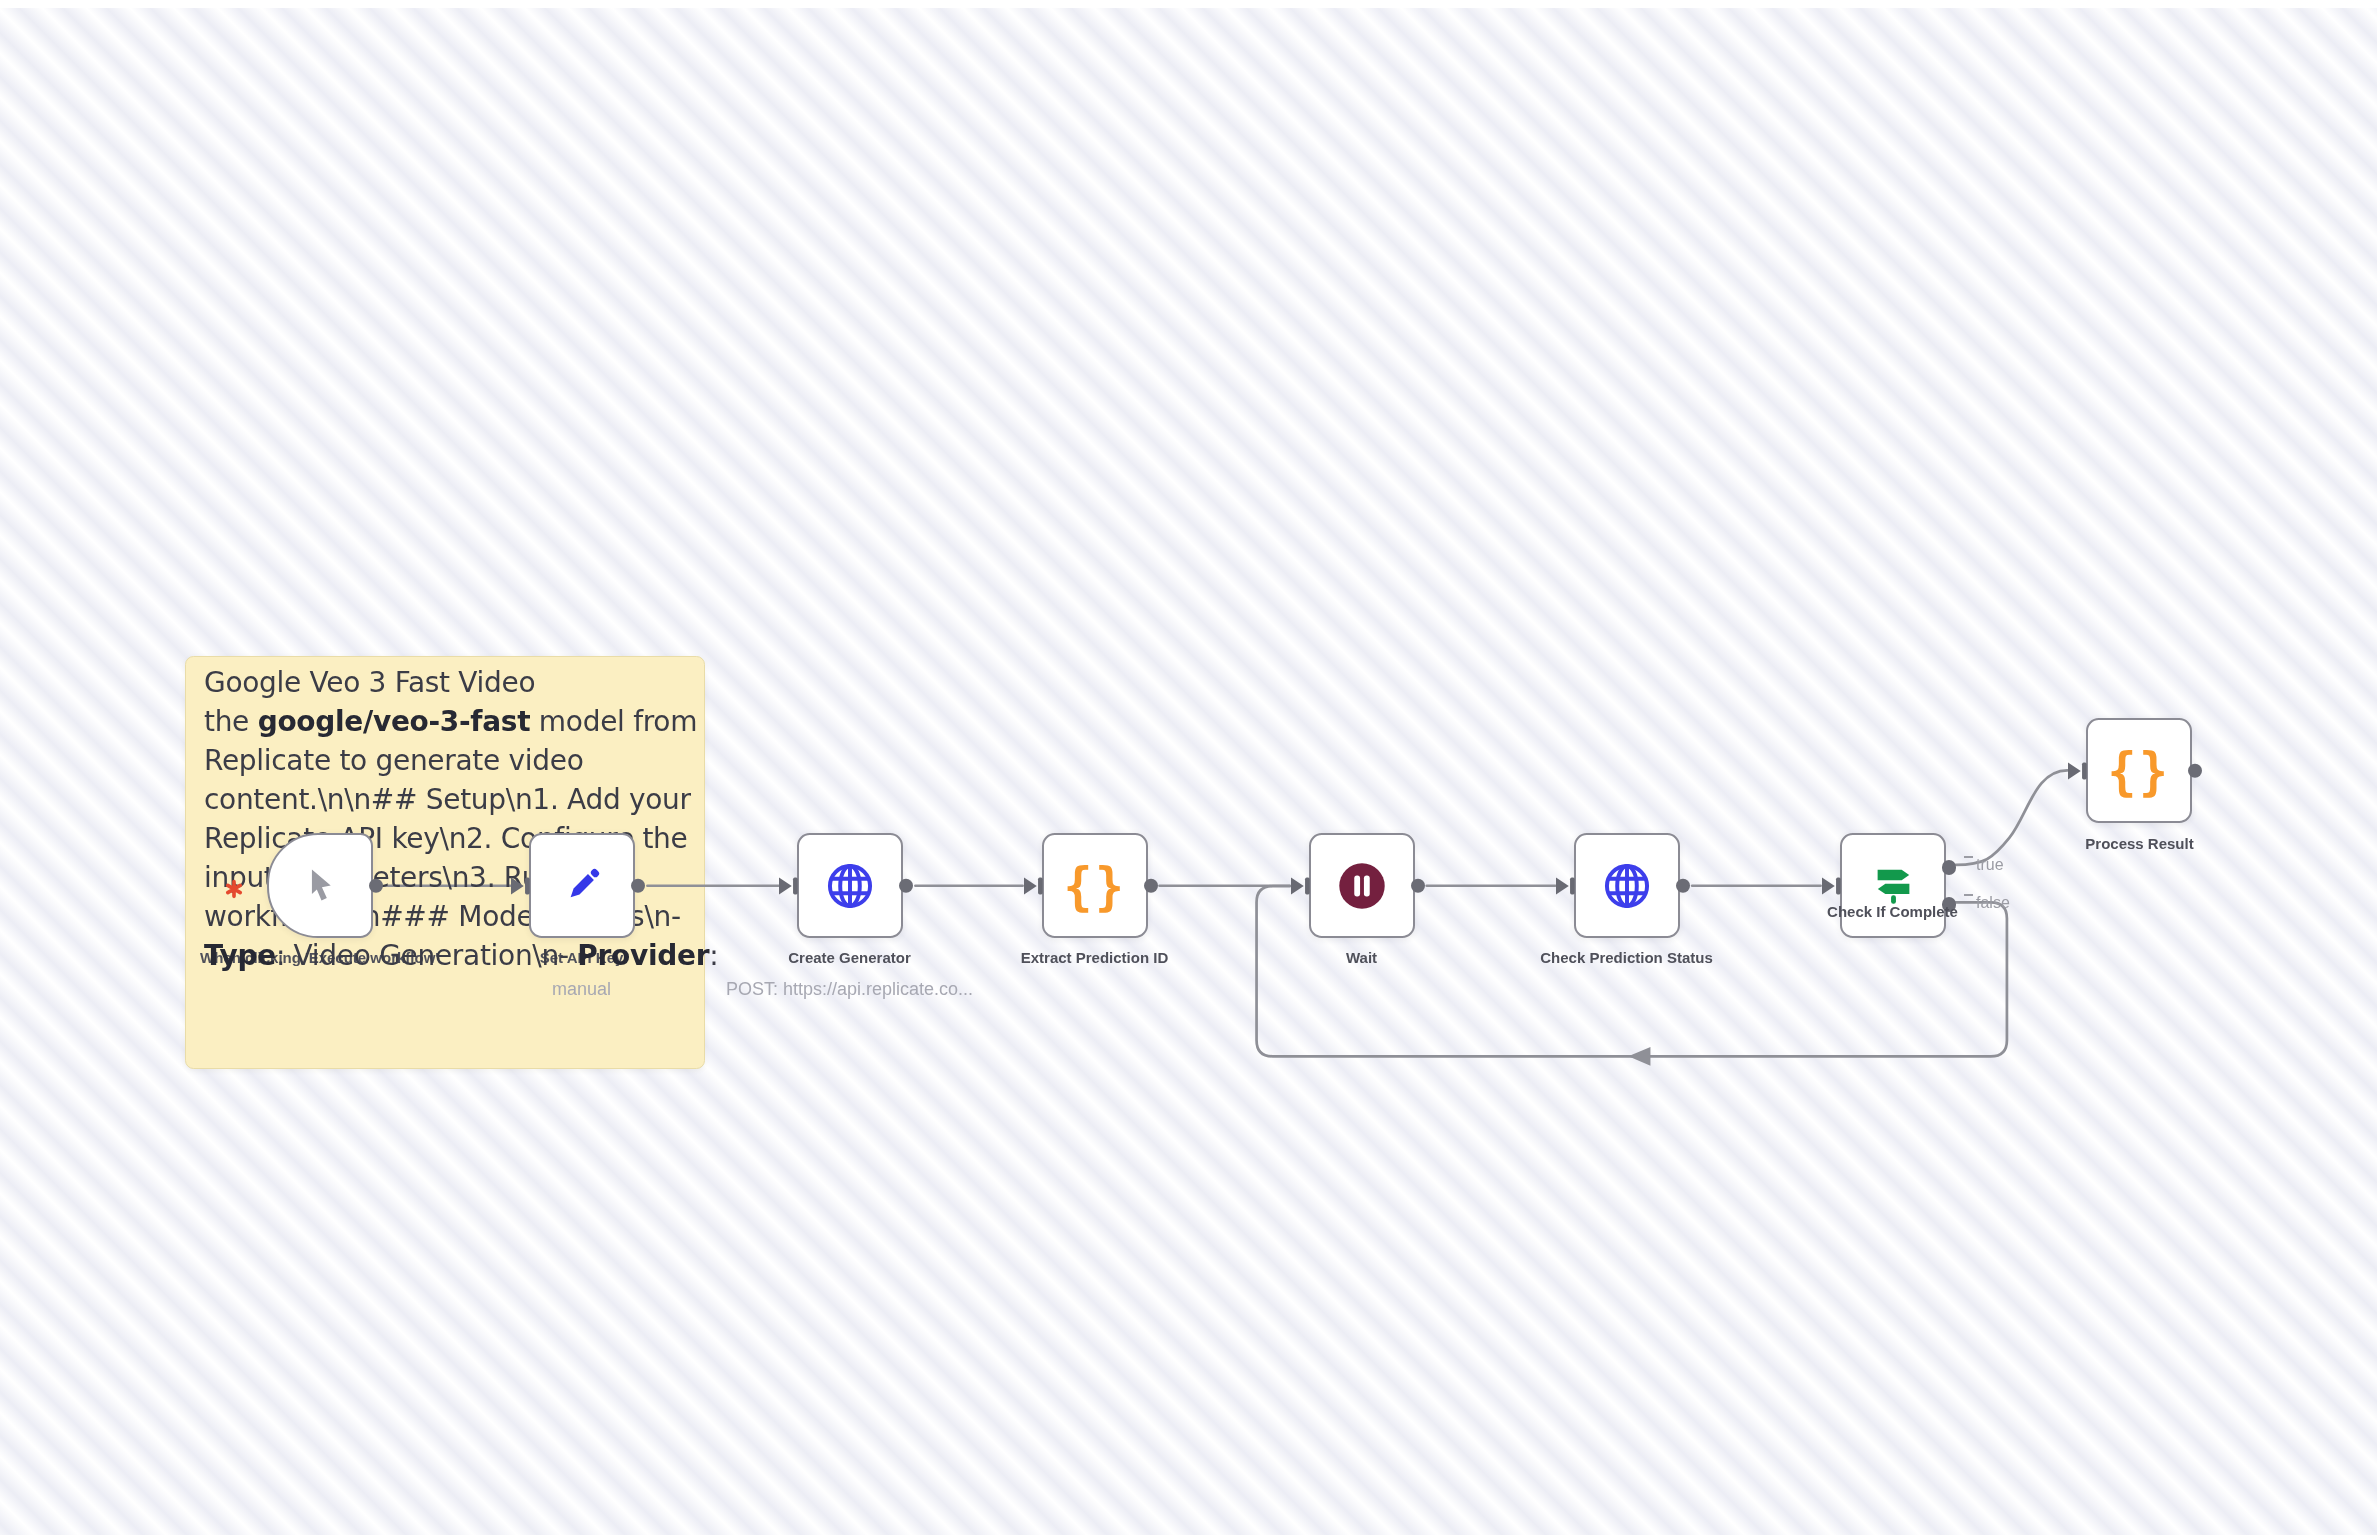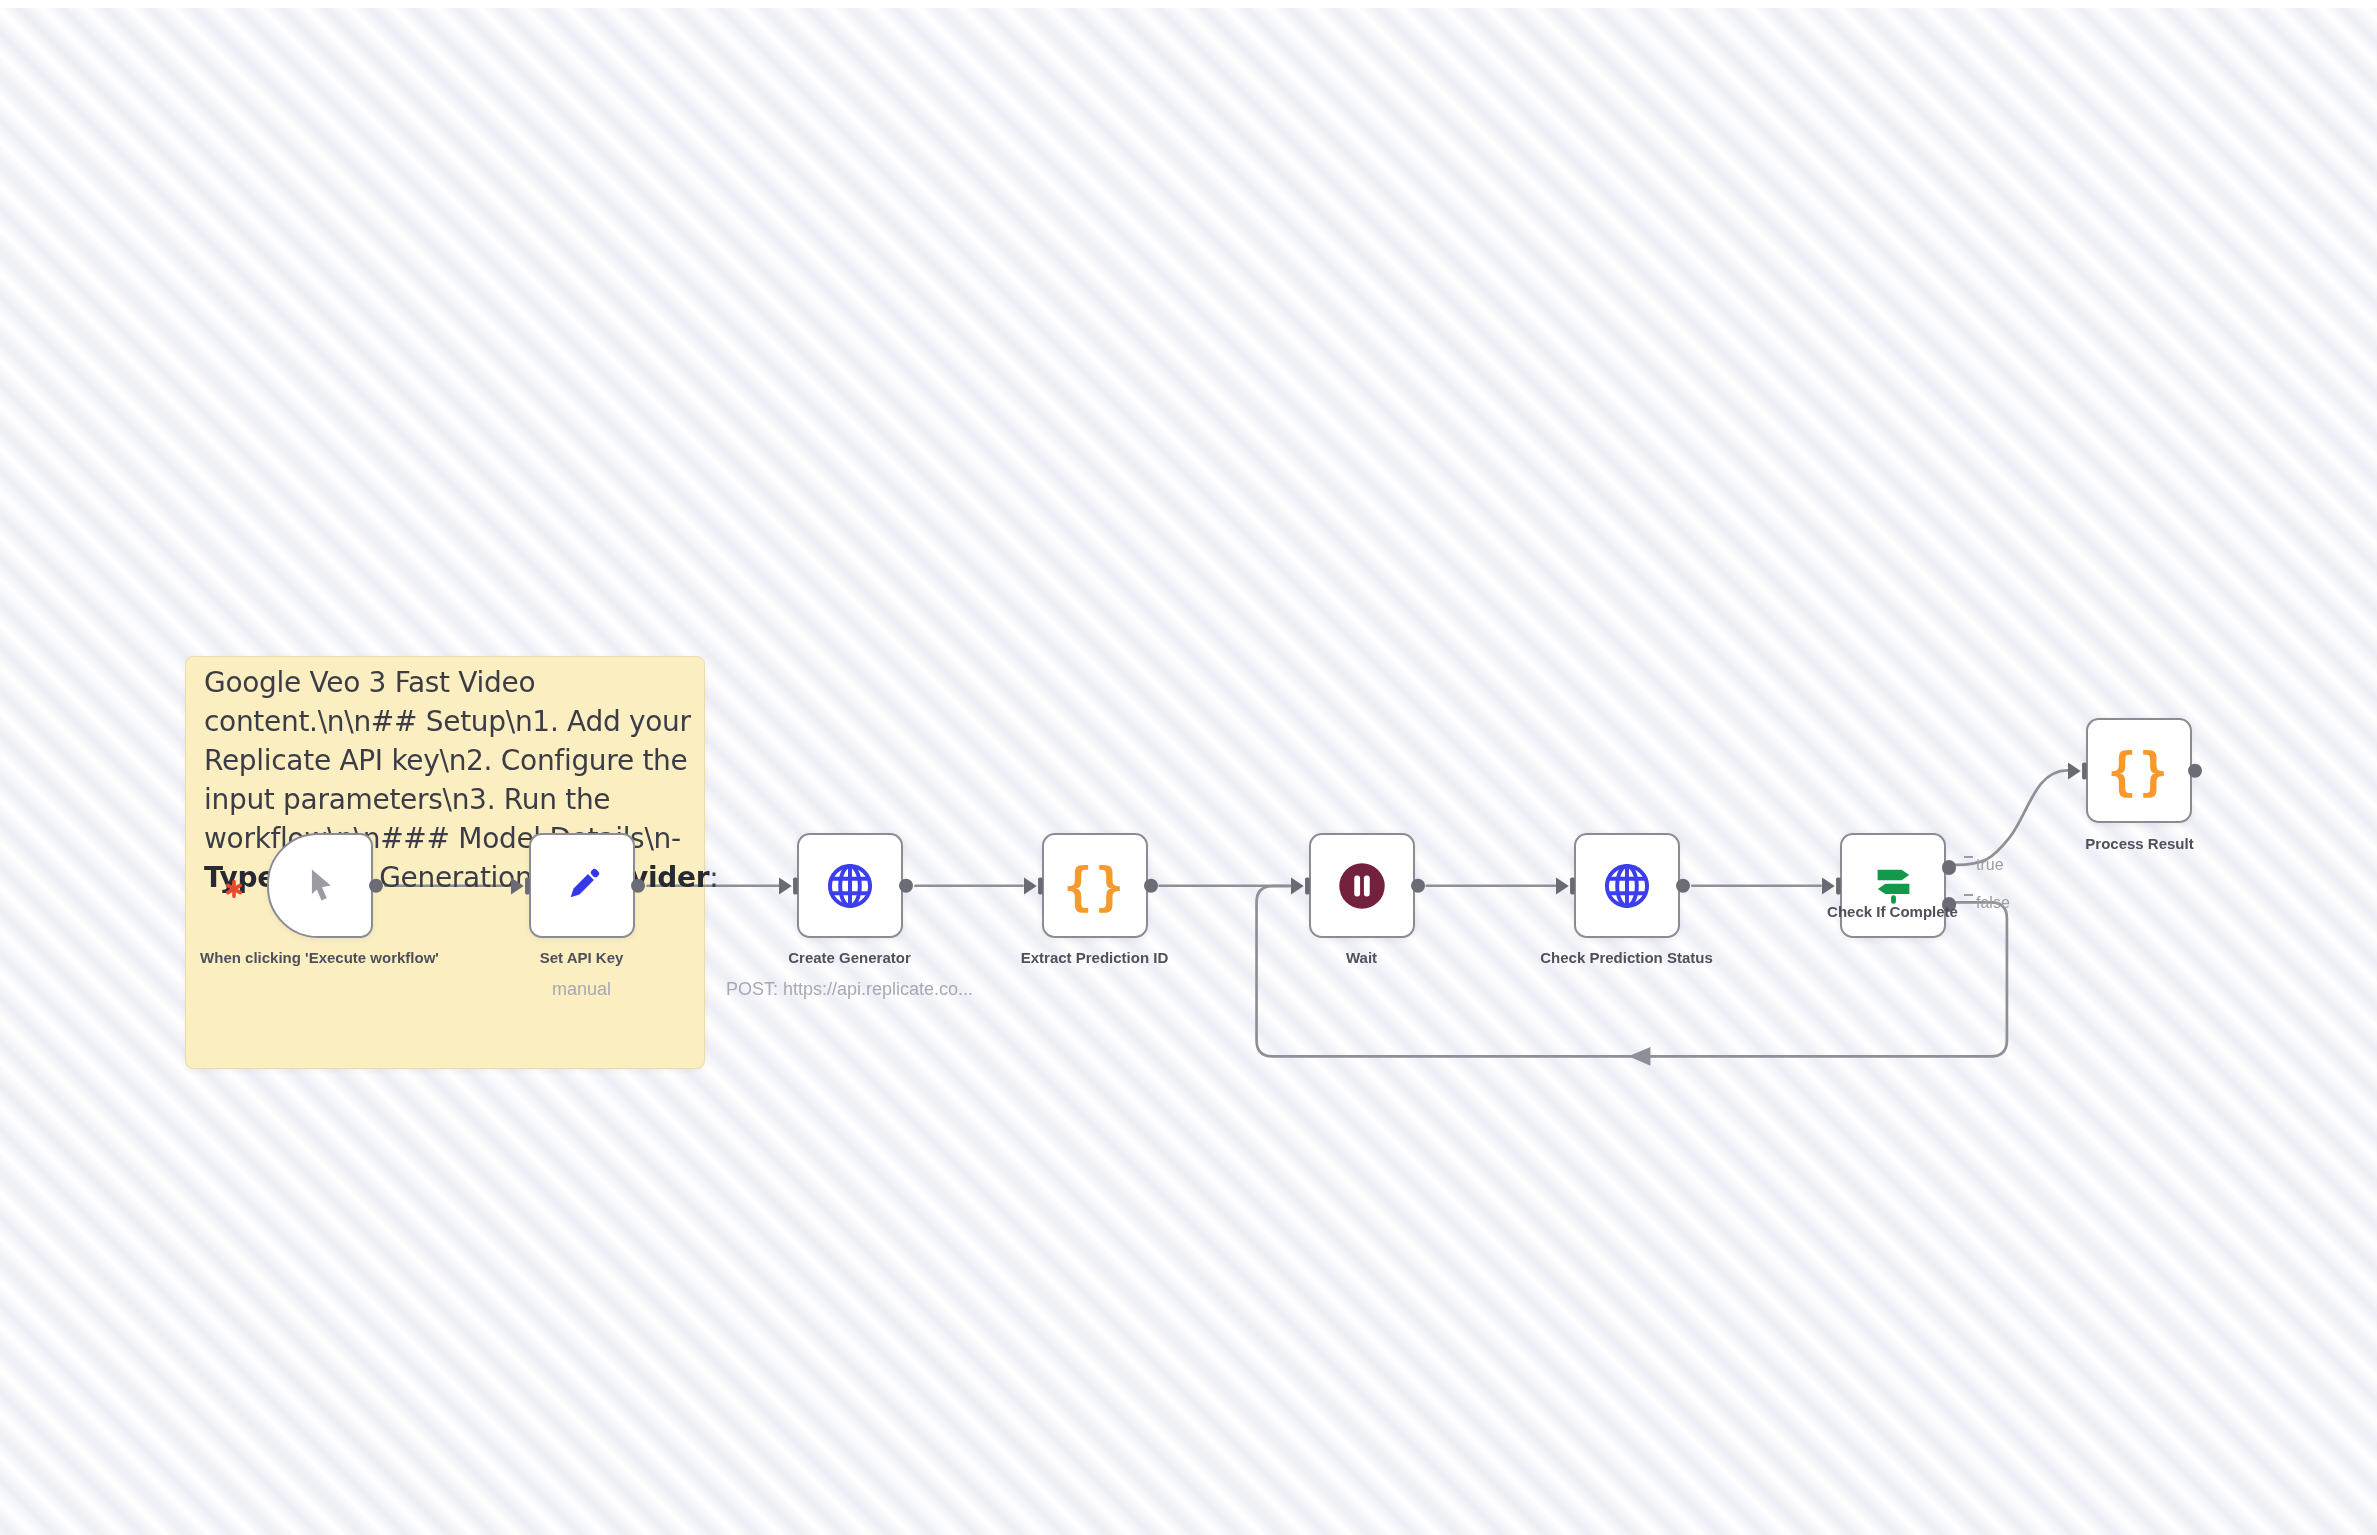--- a/index.html
+++ b/index.html
@@ -67,20 +67,22 @@
   .asterisk{position:absolute;z-index:6;}
 </style>
 </head>
 <body>
 
 <div class="canvas">
 
   <div class="sticky"></div>
   <div class="sticky-text">
       <div class="s-line"><span>Google Veo 3 Fast Video</span></div>
+      <div class="s-line"><span>the </span><b>google/veo-3-fast</b><span> model from</span></div>
+      <div class="s-line"><span>Replicate to generate video</span></div>
       <div class="s-line"><span>content.\n\n## Setup\n1. Add your</span></div>
       <div class="s-line"><span>Replicate API key\n2. Configure the</span></div>
       <div class="s-line"><span>input parameters\n3. Run the</span></div>
       <div class="s-line"><span>workflow\n\n### Model Details\n-</span></div>
       <div class="s-line"><b>Type</b><span>: Video Generation\n- </span><b>Provider</b><span>:</span></div>
     </div>
 
   <svg class="wires" width="2377" height="1536" viewBox="0 0 2794 1805">
     <path d="M453 1031.5 H600"></path>
     <path d="M761 1031.5 H915"></path>

